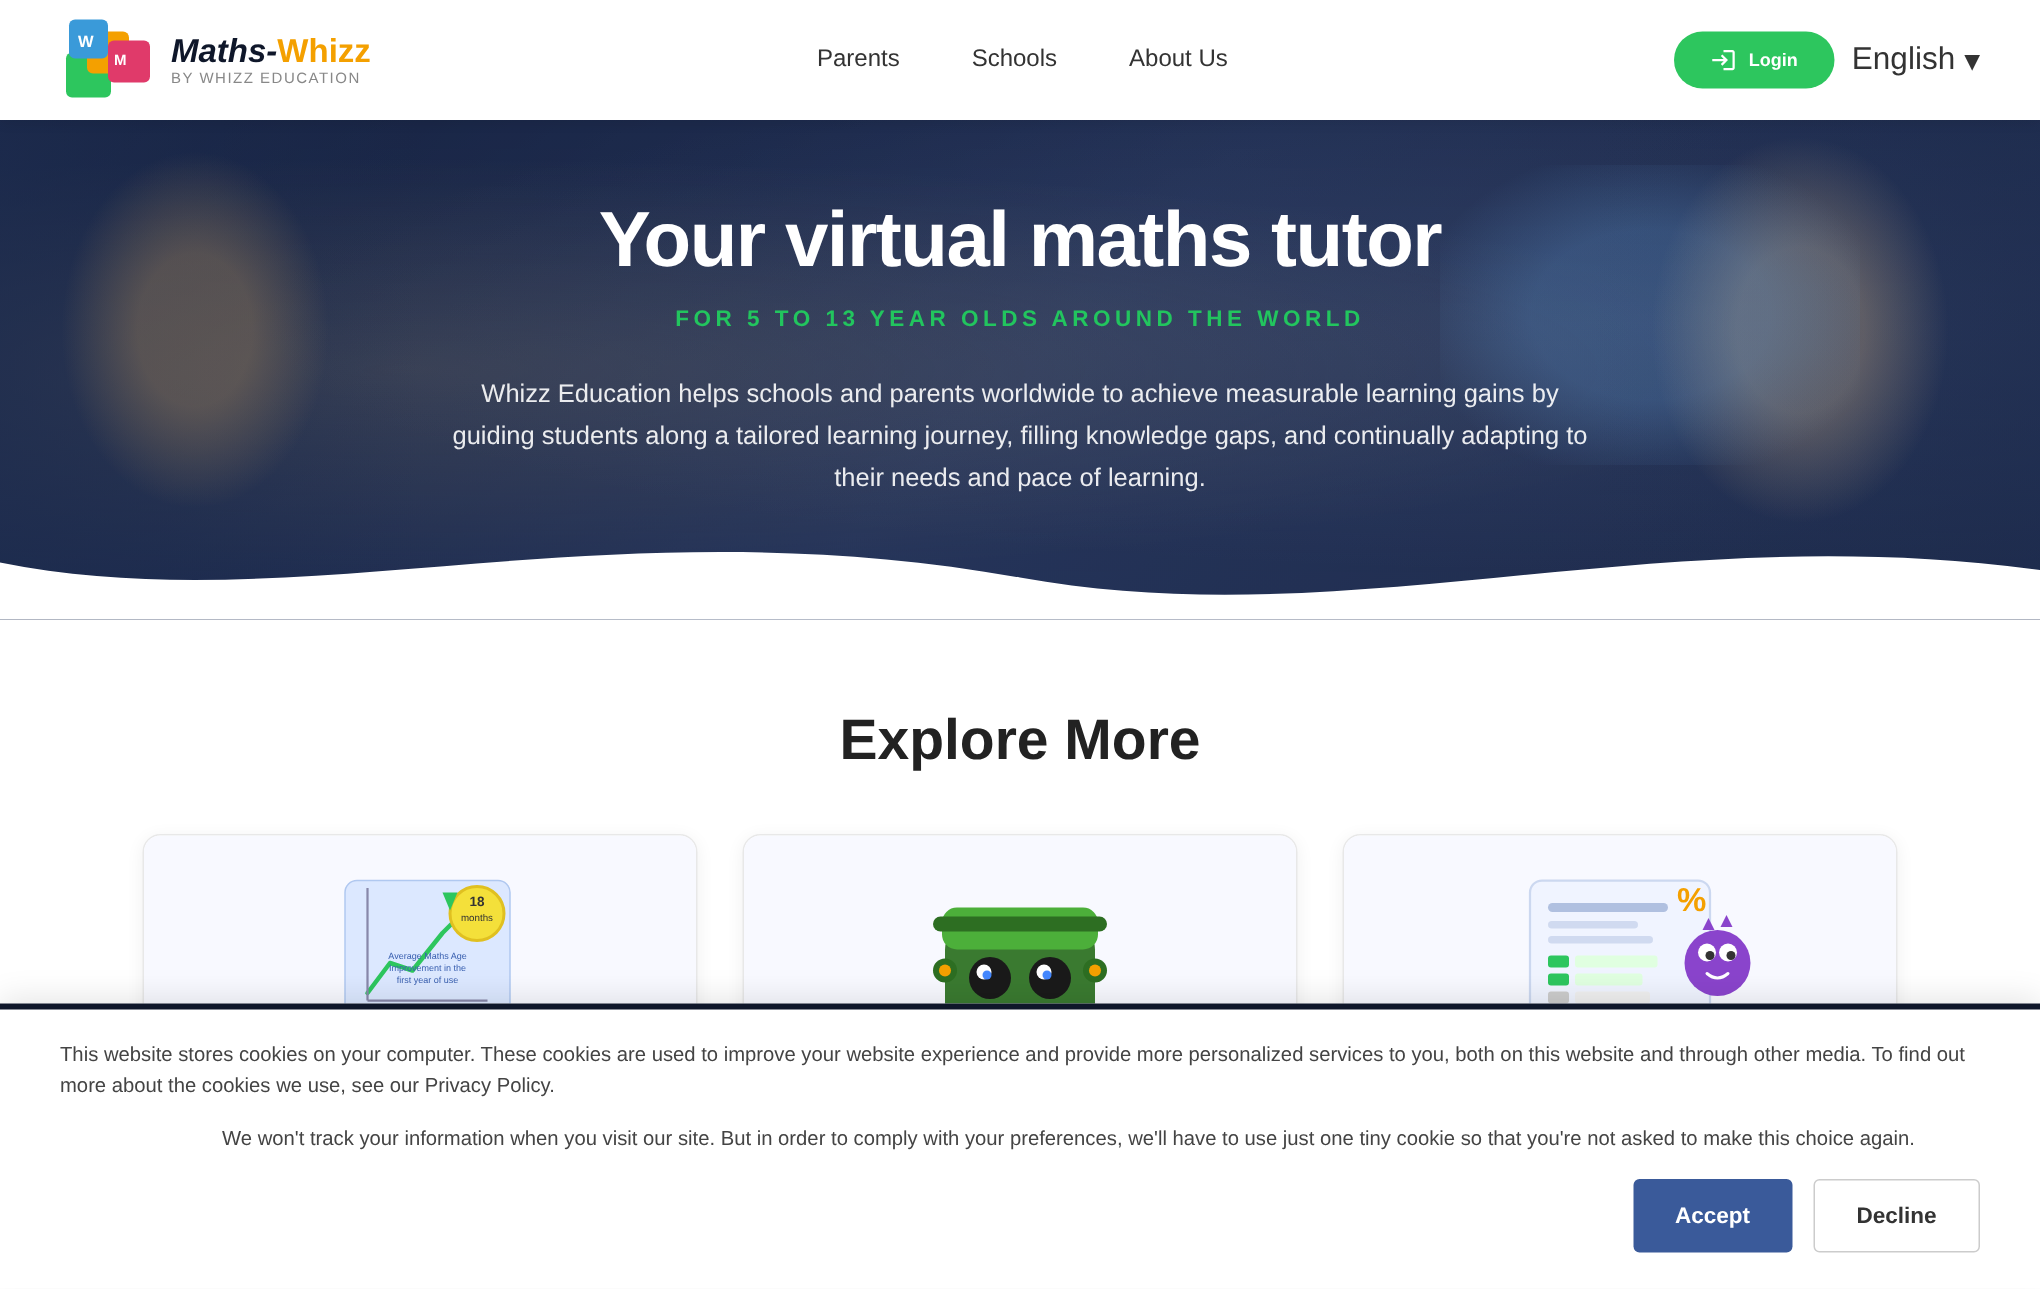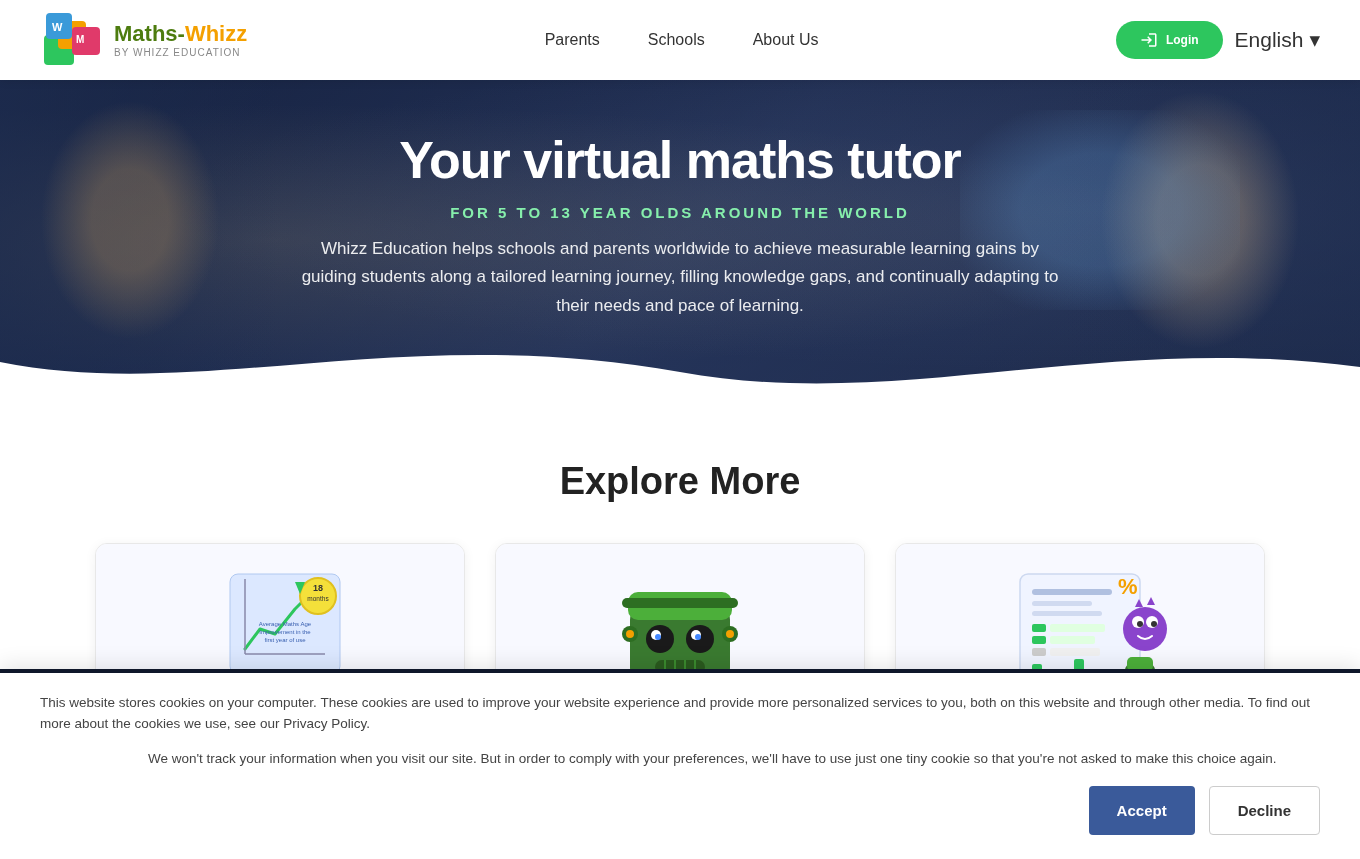--- a/index.html
+++ b/index.html
@@ -27,21 +27,22 @@
       flex-direction: column;
       line-height: 1.1;
       margin-left: 4px;
     }
     .logo-main {
       font-size: 22px;
       font-weight: 800;
       color: #1a1a2e;
     }
     .logo-main span {
-      color: #4d7c0f;
+      color: #0f172a;
+      font-style: italic;
     }
     .logo-sub {
       font-size: 10px;
       color: #888;
       letter-spacing: 1px;
       text-transform: uppercase;
     }
     .nav-links {
       display: flex;
       align-items: flex-end;
@@ -138,24 +139,24 @@
     .hero-title {
       font-size: 52px;
       font-weight: 800;
       color: #fff;
       letter-spacing: -1px;
       margin-bottom: 14px;
     }
     .hero-subtitle {
       font-size: 15px;
       font-weight: 700;
-      color: #86efac;
+      color: #22c55e;
       letter-spacing: 3px;
       text-transform: uppercase;
-      margin-bottom: 14px;
+      margin-bottom: 28px;
     }
     .hero-desc {
       font-size: 17px;
       color: rgba(255,255,255,0.9);
       line-height: 1.65;
       max-width: 760px;
       margin: 0 auto;
     }
     
     .hero-wave {

